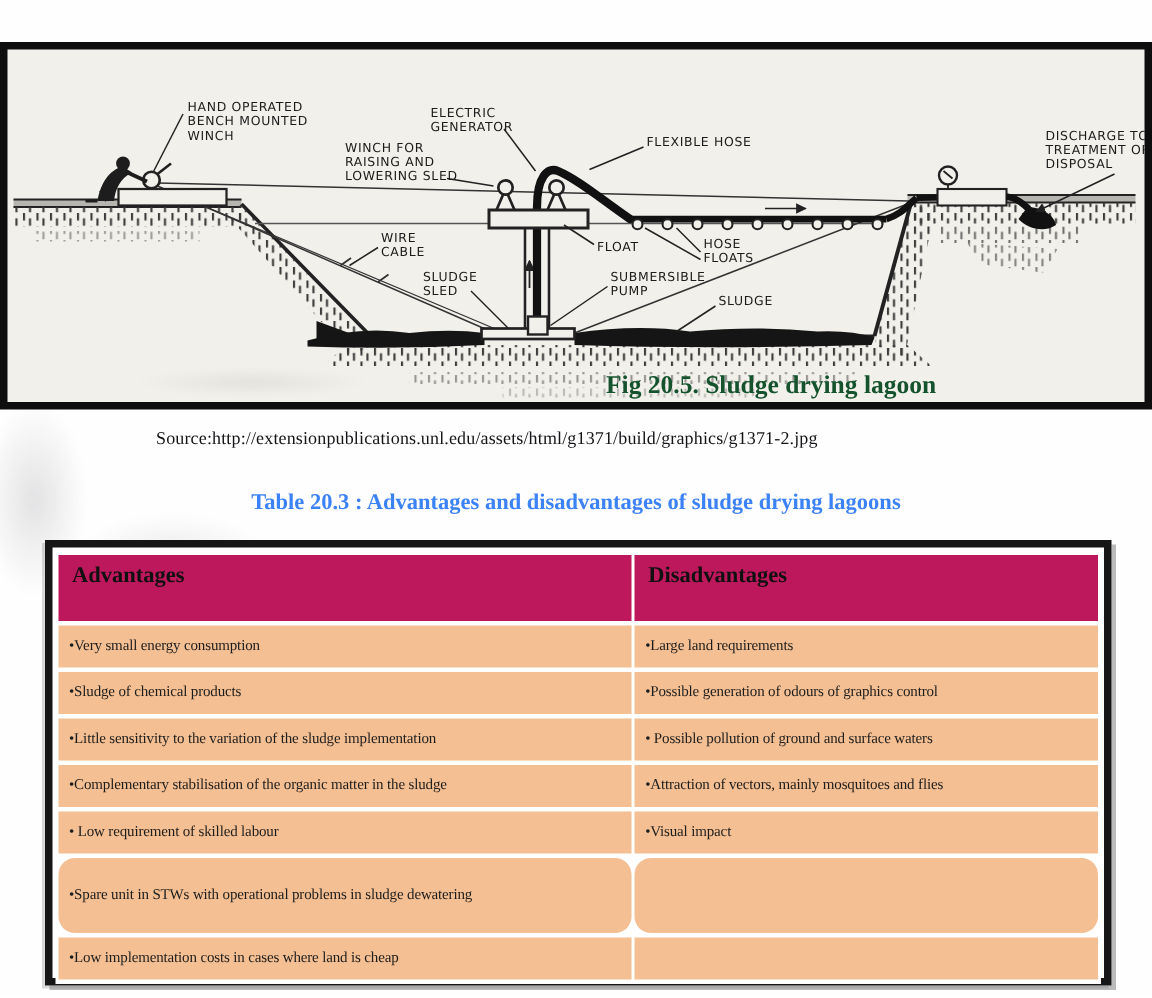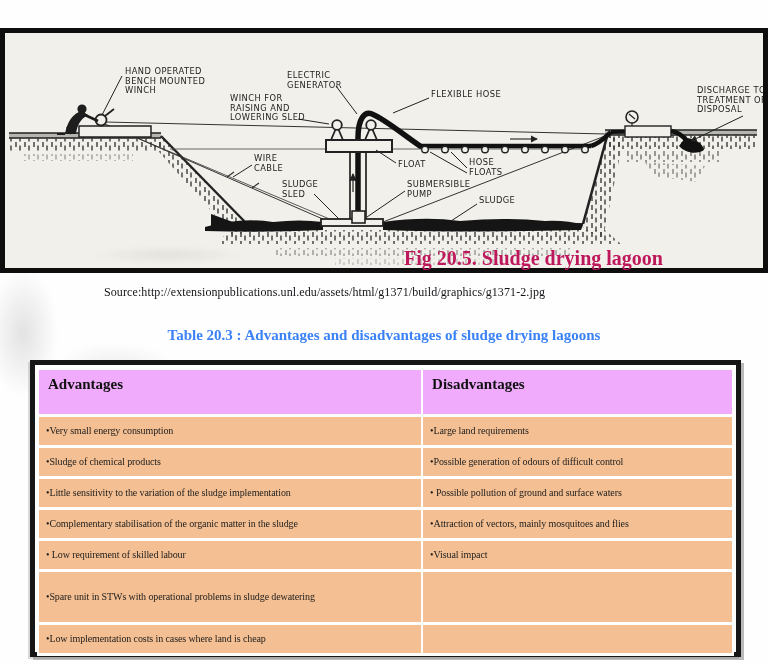--- a/index.html
+++ b/index.html
@@ -5,34 +5,34 @@
   html,body{margin:0;padding:0;background:#fff;}
   .page{position:relative;width:768px;height:665px;background:#fefefe;overflow:hidden;
         font-family:"Liberation Serif", serif;}
   
   .figure-frame{position:absolute;left:0;top:0;width:768px;height:245px;
         box-sizing:border-box;border:5px solid #0e0e0e;background:#f2f0ea;margin-top:28px;}
   .figure-frame svg{display:block;width:758px;height:235px;}
   .dlabel{font-family:"DejaVu Sans", sans-serif;font-size:8.3px;letter-spacing:.45px;
         fill:#1c1c1c;font-weight:500;}
   
-  .caption{position:absolute;left:404px;top:247px;font-size:20px;font-weight:bold;color:#be185d;text-align:right;}
+  .caption{position:absolute;left:404px;top:247px;font-size:17px;font-weight:bold;color:#14532d;text-align:right;}
   .source{position:absolute;left:104px;top:285px;font-size:12px;color:#141418;letter-spacing:.1px;text-align:center;}
   .table-title{position:absolute;left:0;top:327px;width:768px;text-align:center;
         font-size:15px;font-weight:bold;color:#3b82f6;}
   
   .table-wrap{position:absolute;left:30px;top:360px;width:711px;height:297px;
         box-sizing:border-box;border:5px solid #161616;background:#fff;padding:2px;
         box-shadow:3px 3px 0 rgba(130,130,130,.55), -2px 2px 0 rgba(150,150,150,.35);}
   table.adv{width:100%;height:100%;border-collapse:separate;border-spacing:2px 3px;background:#fff;}
-  table.adv th{background:#f0abfc;color:#101010;font-size:15px;font-weight:bold;
+  table.adv th{background:#be185d;color:#101010;font-size:15px;font-weight:bold;
         text-align:left;vertical-align:top;padding:6px 4px 4px 9px;height:34px;}
   table.adv td{background:#F4BF92;color:#1d1d1d;font-size:10px;letter-spacing:-.1px;
         text-align:left;vertical-align:middle;padding:2px 4px 2px 7px;height:24px;line-height:1.25;}
-  table.adv tbody tr.tall td{height:46px;}
+  table.adv tbody tr.tall td{height:46px;border-radius:11px;}
   
   .smudge{position:absolute;pointer-events:none;
         background:radial-gradient(ellipse at center, rgba(110,110,118,.38), rgba(110,110,118,0) 70%);
         filter:blur(2px);}
 </style>
 </head>
 <body>
 
 <div class="page">
 
@@ -200,21 +200,21 @@
           <th>Disadvantages</th>
         </tr>
       </thead>
       <tbody>
         <tr>
           <td>•Very small energy consumption</td>
           <td>•Large land requirements</td>
         </tr>
         <tr>
           <td>•Sludge of chemical products</td>
-          <td>•Possible generation of odours of difficult control</td>
+          <td>•Possible generation of odours of graphics control</td>
         </tr>
         <tr>
           <td>•Little sensitivity to the variation of the sludge implementation</td>
           <td>• Possible pollution of ground and surface waters</td>
         </tr>
         <tr>
           <td>•Complementary stabilisation of the organic matter in the sludge</td>
           <td>•Attraction of vectors, mainly mosquitoes and flies</td>
         </tr>
         <tr>

